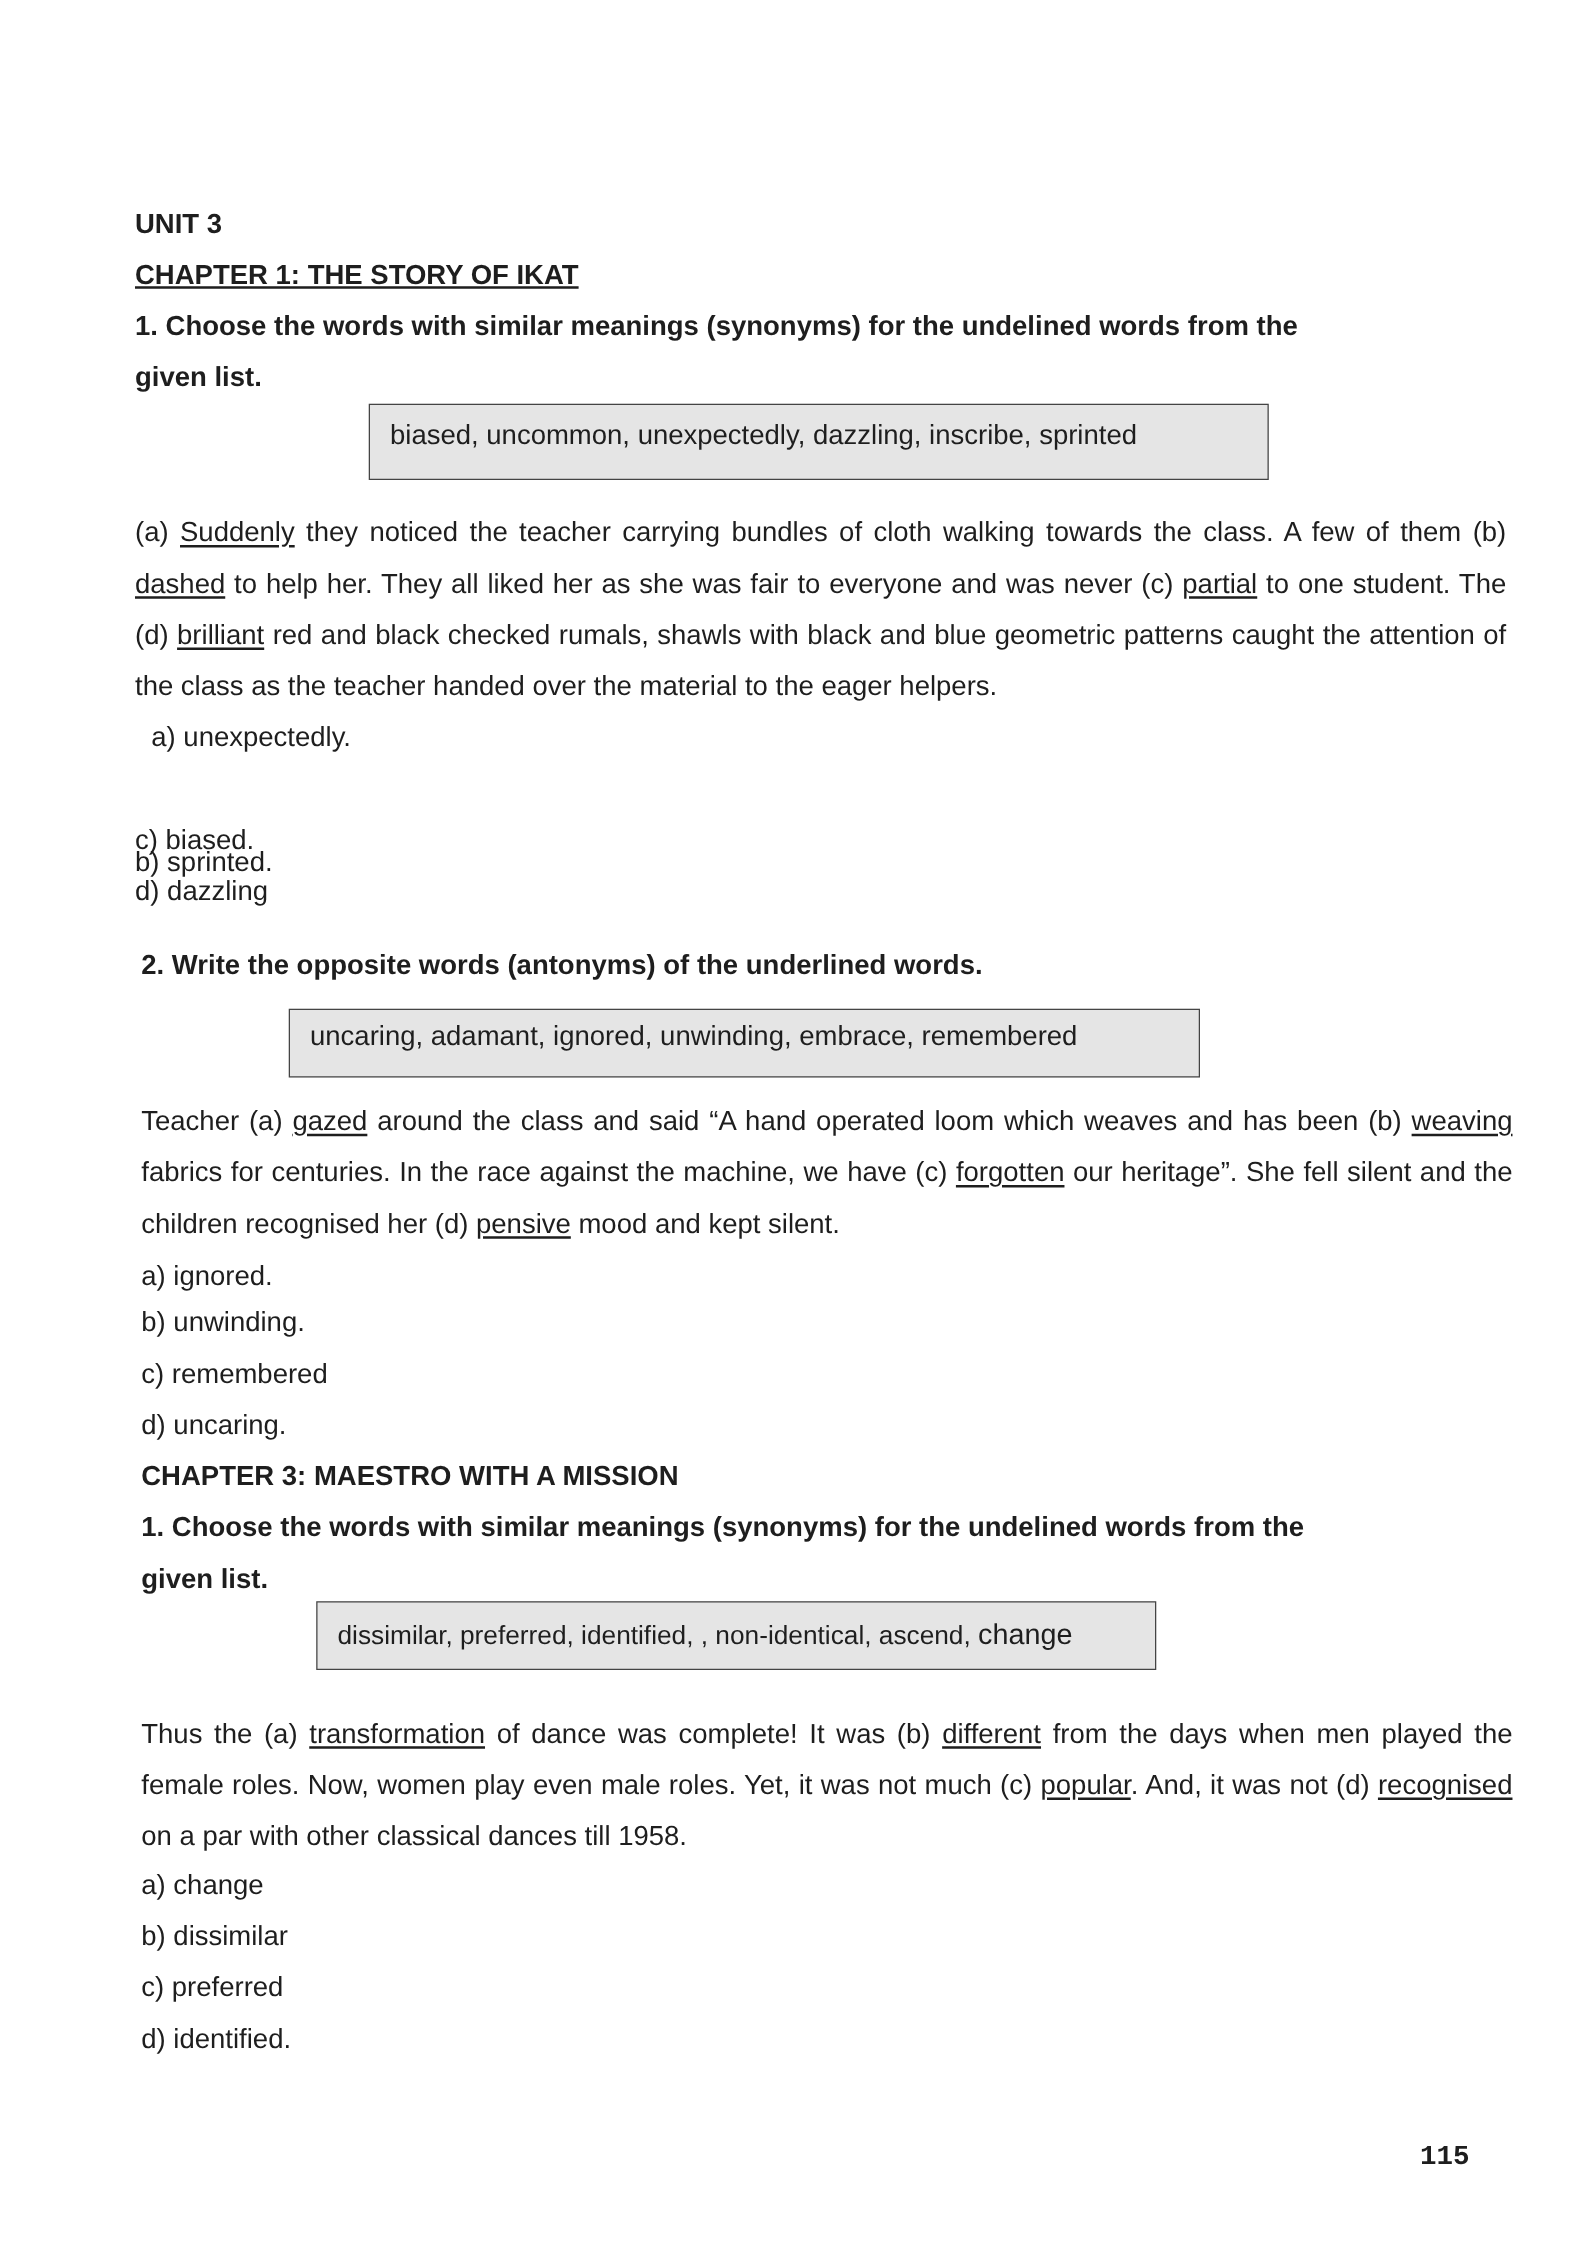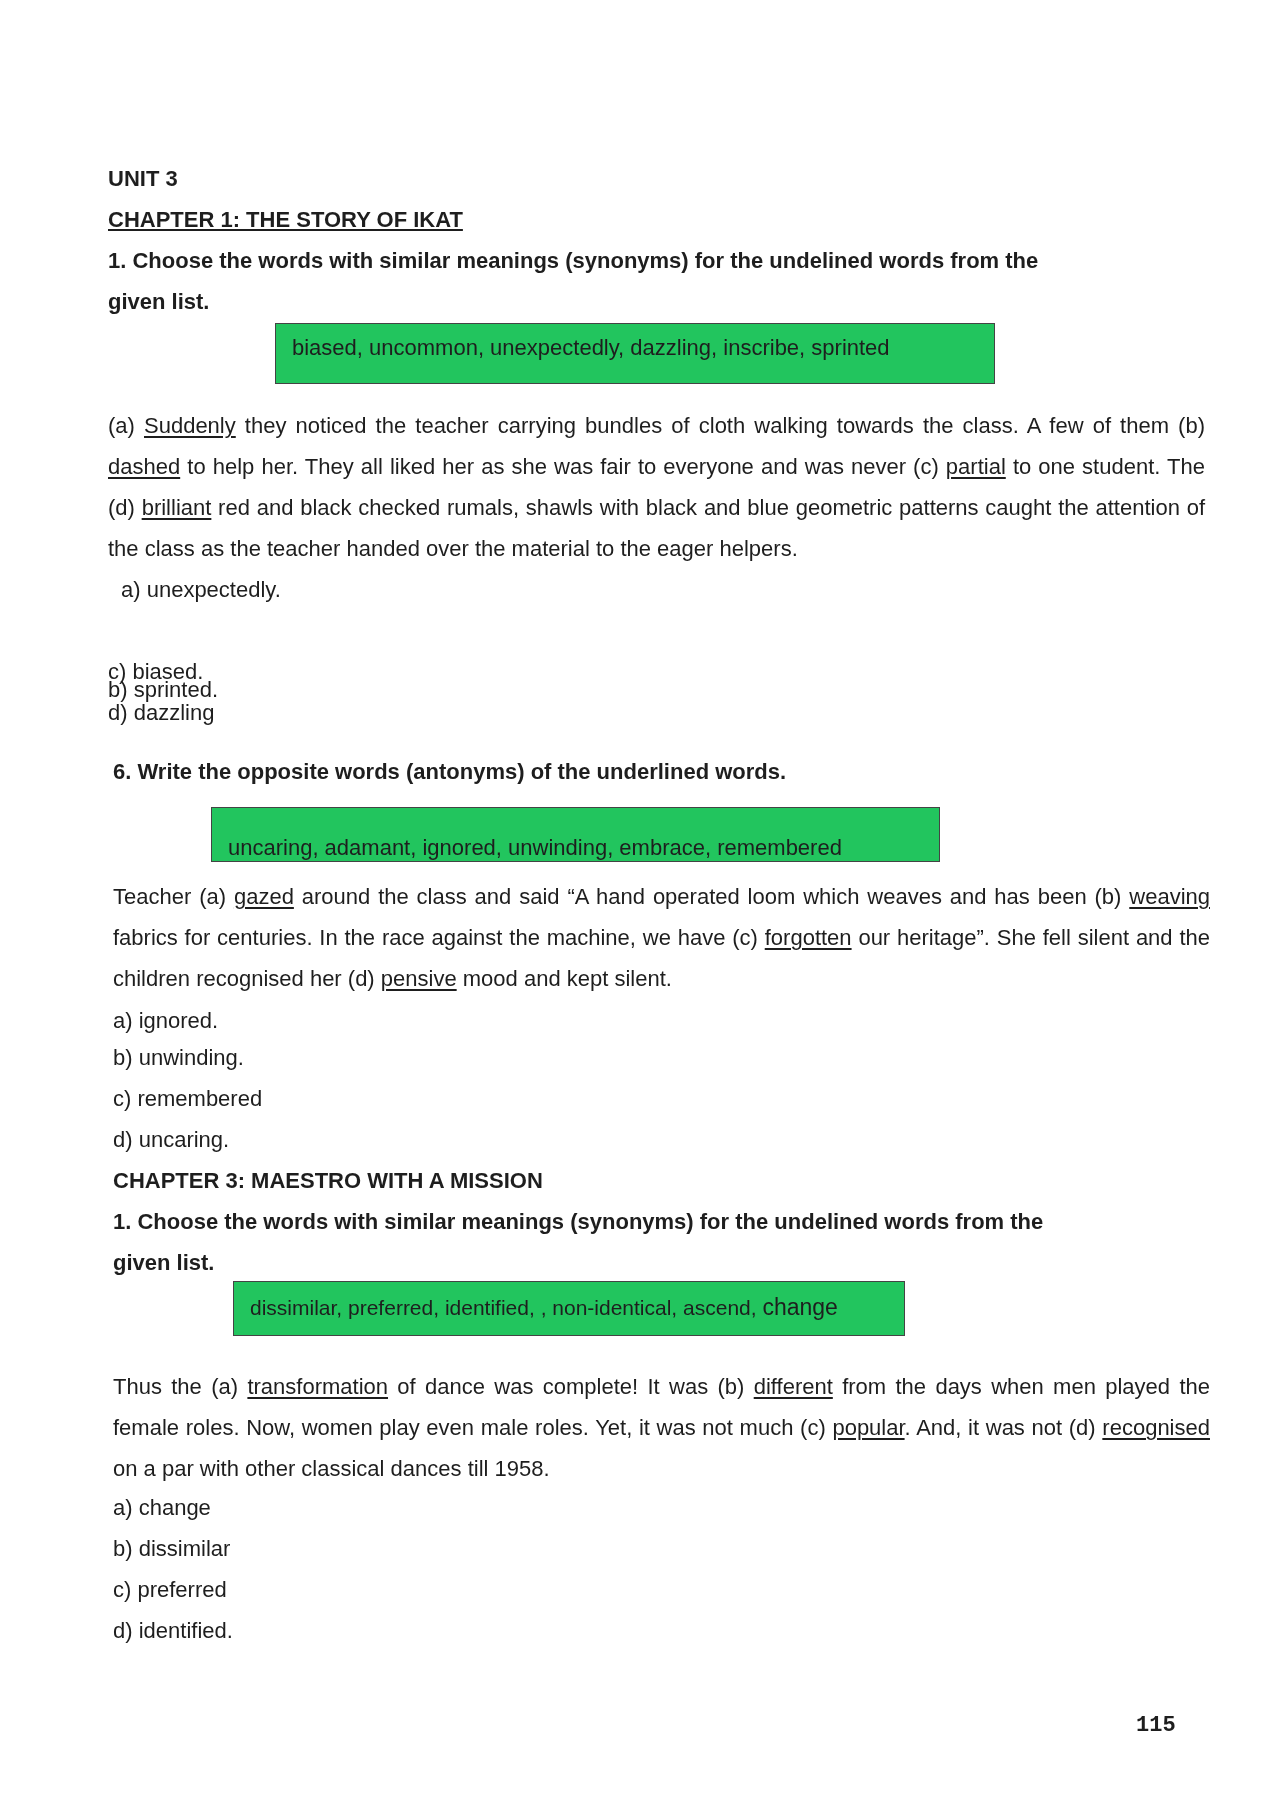--- a/index.html
+++ b/index.html
@@ -35,21 +35,22 @@
     .para.s2 { left: 113px; width: 1097px; }
     .u { text-decoration: underline; text-underline-offset: 3px; text-decoration-thickness: 1.5px; }
     .box {
       position: absolute;
       border: 1.5px solid #444;
       box-sizing: border-box;
       font-size: 22px;
       line-height: 28px;
       padding-left: 16px;
       white-space: nowrap;
-      background: #22c55e;
+      background: #e5e5e5;
+      margin-left: 20px;
     }
     .box.calibri { font-size: 21px; }
     .box .last { font-size: 23px; }
     .answer {
       position: absolute;
       font-size: 22px;
       line-height: 28px;
       white-space: nowrap;
     }
     .page-number {
@@ -73,23 +74,23 @@
   <span>biased, uncommon, unexpectedly, dazzling, inscribe,  sprinted</span>
 </div>
 
 <div class="para" style="top:405px;"><span>(a) </span><span class="u">Suddenly</span><span> they noticed the teacher carrying bundles of cloth walking towards the class. A few of them (b) </span><span class="u">dashed</span><span> to help her. They all liked her as she was fair to everyone and was never (c) </span><span class="u">partial</span><span> to one student. The (d) </span><span class="u">brilliant</span><span> red and black checked rumals, shawls with black and blue geometric patterns caught the attention of the class as the teacher handed over the material to the eager helpers.</span></div>
 
 <div class="answer" style="left:108px; top:576px;margin-left:13px;">a) unexpectedly.</div>
 <div class="answer" style="left:108px; top:628px;margin-top:48px;">b) sprinted.</div>
 <div class="answer" style="left:108px; top:658px;">c) biased.</div>
 <div class="answer" style="left:108px; top:699px;">d) dazzling</div>
 
-<div class="line heading" style="left:113px; top:758px;">6. Write the opposite words (antonyms) of the underlined words.</div>
+<div class="line heading" style="left:113px; top:758px;">2. Write the opposite words (antonyms) of the underlined words.</div>
 
-<div class="box" style="left:211px; top:807px; width:729px; height:55px; padding-top:26px;">
+<div class="box" style="left:211px; top:807px; width:729px; height:55px; padding-top:7px;">
   <span>uncaring, adamant, ignored, unwinding, embrace, remembered</span>
 </div>
 
 <div class="para s2" style="top:876px;"><span>Teacher (a) </span><span class="u">gazed</span><span> around the class and said “A hand operated loom which weaves and has been (b) </span><span class="u">weaving</span><span> fabrics for centuries. In the race against the machine, we have (c) </span><span class="u">forgotten</span><span> our heritage”. She fell silent and the children recognised her (d) </span><span class="u">pensive</span><span> mood and kept silent.</span></div>
 
 <div class="answer" style="left:113px; top:1007px;">a) ignored.</div>
 <div class="answer" style="left:113px; top:1044px;">b) unwinding.</div>
 <div class="answer" style="left:113px; top:1085px;">c) remembered</div>
 <div class="answer" style="left:113px; top:1126px;">d) uncaring.</div>
 

